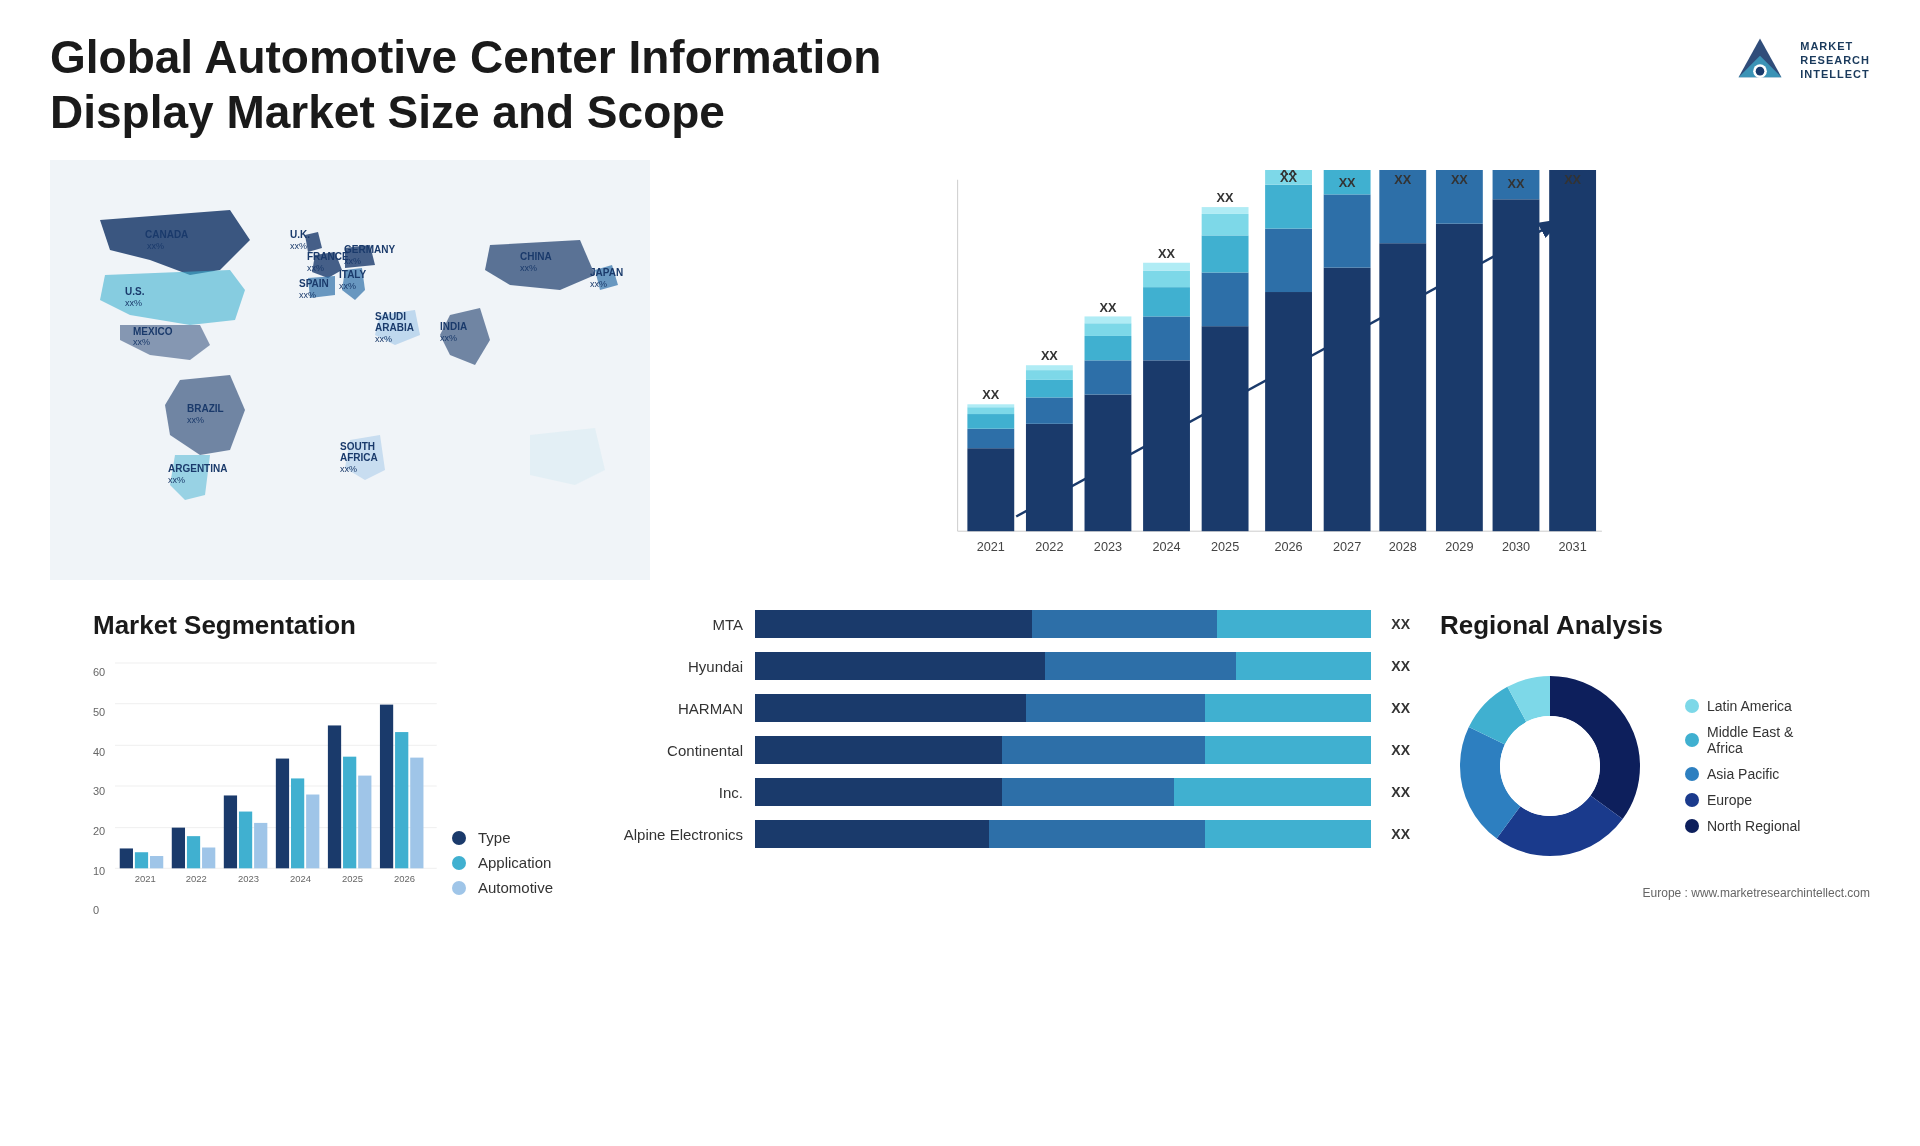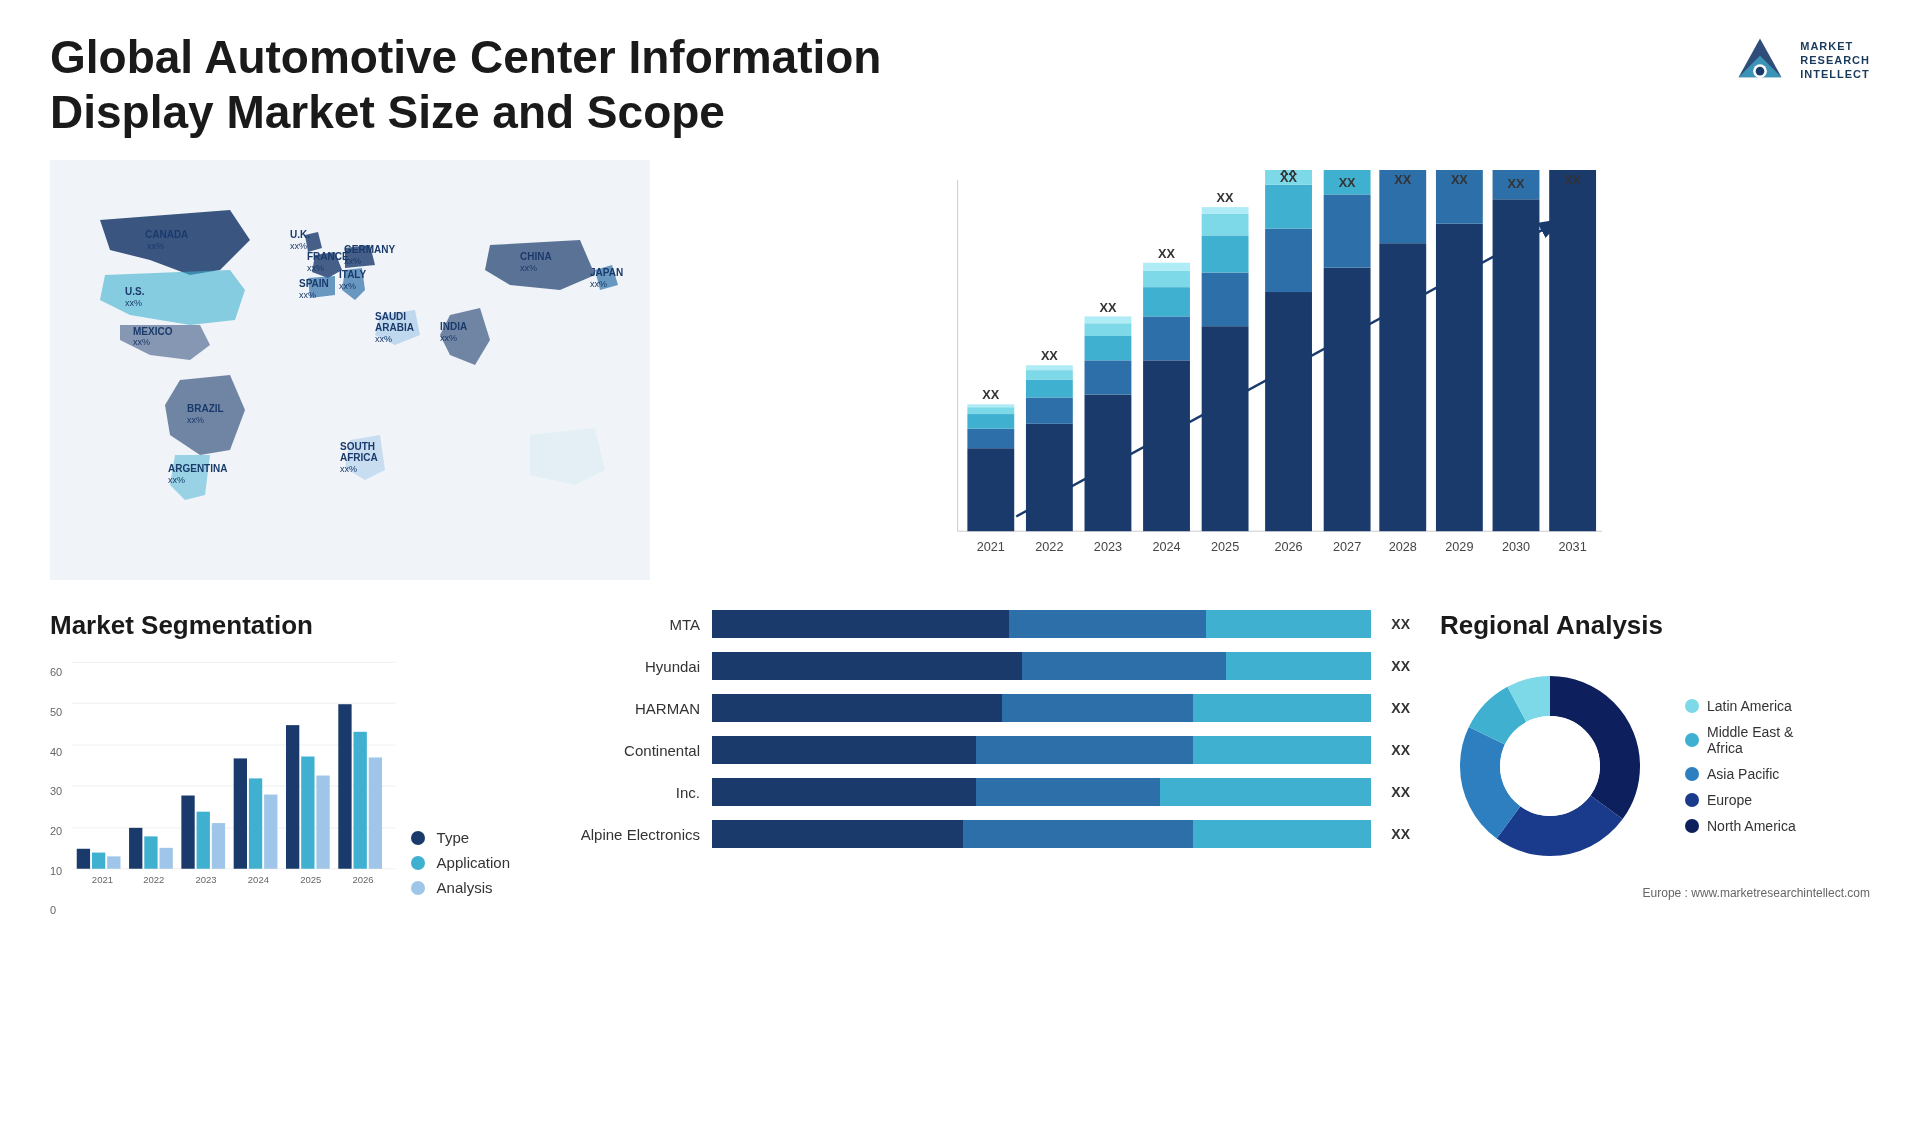--- a/index.html
+++ b/index.html
@@ -396,21 +396,21 @@
         <text x="544" y="14" text-anchor="middle" font-size="13" fill="#333" font-weight="600">XX</text>
         <text x="602" y="18" text-anchor="middle" font-size="13" fill="#333" font-weight="600">XX</text>
         <text x="660" y="14" text-anchor="middle" font-size="13" fill="#333" font-weight="600">XX</text>
         <text x="369" y="12" text-anchor="middle" font-size="13" fill="#333" font-weight="600">XX</text>
       </svg>
     </div>
   </div>
 
   <div style="display:flex; gap:30px; height:340px;">
 
-    <div style="width:460px; flex-shrink:0;">
+    <div style="width:460px; flex-shrink:0;margin-left:43px;">
       <div class="section-title">Market Segmentation</div>
       <div style="display:flex; align-items:flex-end; gap:5px;">
 
         <div style="display:flex; flex-direction:column-reverse; height:250px; justify-content:space-between; margin-right:5px;">
           <span style="font-size:11px; color:#666;">0</span>
           <span style="font-size:11px; color:#666;">10</span>
           <span style="font-size:11px; color:#666;">20</span>
           <span style="font-size:11px; color:#666;">30</span>
           <span style="font-size:11px; color:#666;">40</span>
           <span style="font-size:11px; color:#666;">50</span>
@@ -461,21 +461,21 @@
           <div class="legend-item">
             <div class="legend-dot" style="background:#1a3a6b;"></div>
             <span>Type</span>
           </div>
           <div class="legend-item">
             <div class="legend-dot" style="background:#40b0d0;"></div>
             <span>Application</span>
           </div>
           <div class="legend-item">
             <div class="legend-dot" style="background:#9fc5e8;"></div>
-            <span>Analysis</span>
+            <span>Automotive</span>
           </div>
         </div>
       </div>
     </div>
 
     <div style="flex:1;">
       <div>
 
         <div class="player-row">
           <div class="player-name">MTA</div>
@@ -584,21 +584,21 @@
           <div class="reg-legend-item">
             <div class="reg-legend-dot" style="background:#2d7fc0;"></div>
             <span>Asia Pacific</span>
           </div>
           <div class="reg-legend-item">
             <div class="reg-legend-dot" style="background:#1a3a8c;"></div>
             <span>Europe</span>
           </div>
           <div class="reg-legend-item">
             <div class="reg-legend-dot" style="background:#0d1f5c;"></div>
-            <span>North America</span>
+            <span>North Regional</span>
           </div>
         </div>
       </div>
       <div class="source-text">Europe : www.marketresearchintellect.com</div>
     </div>
 
   </div>
 </div>
 
 </body></html>

